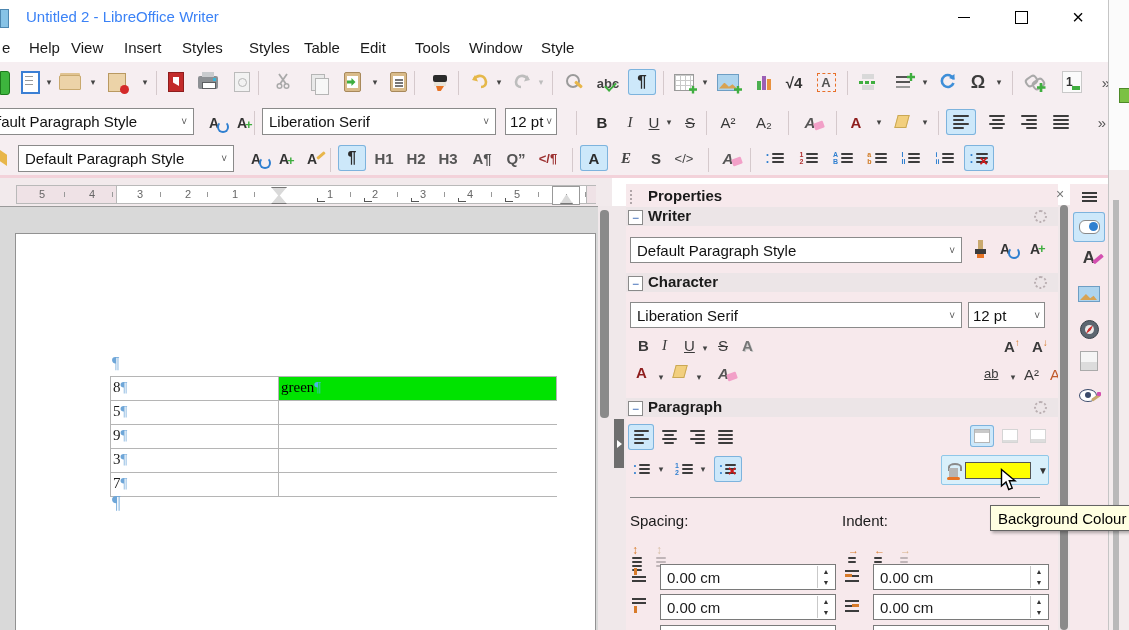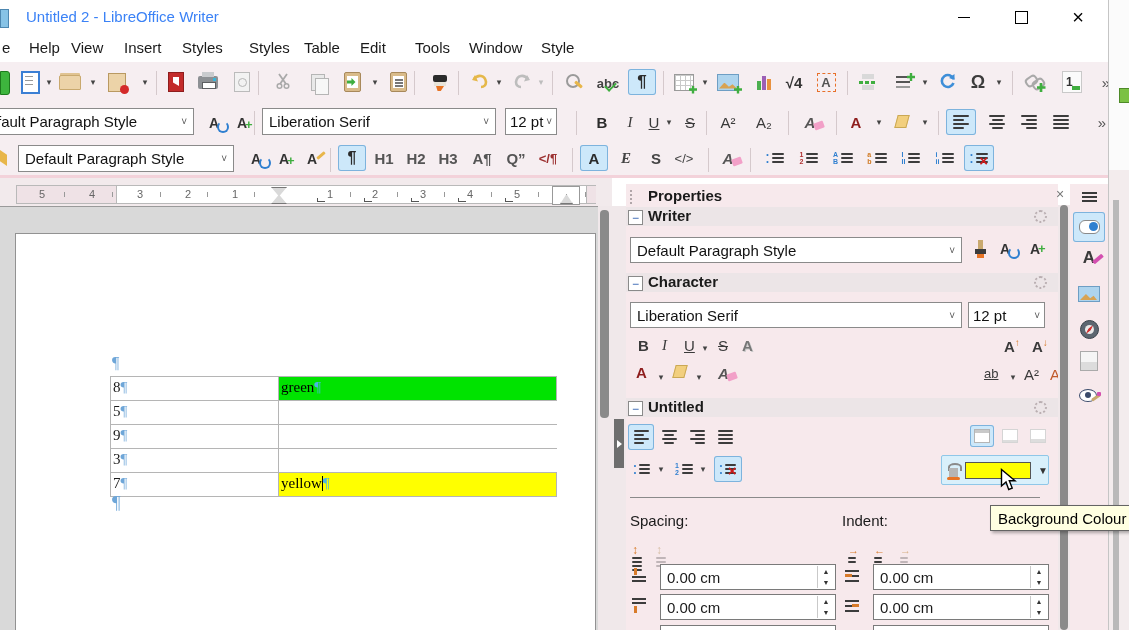--- a/index.html
+++ b/index.html
@@ -465,21 +465,20 @@
           <div style="width:169px;border-left:1px solid #b5b5b5;border-right:1px solid #b5b5b5;box-sizing:border-box;font-family:'Liberation Serif',serif;font-size:15px;padding:2px 0 0 2px;"><span>5</span><span style="color:#6ea6d8;">¶</span></div>
         </div>
         <div style="display:flex;height:23px;border-bottom:1px solid #b5b5b5;">
           <div style="width:169px;border-left:1px solid #b5b5b5;border-right:1px solid #b5b5b5;box-sizing:border-box;font-family:'Liberation Serif',serif;font-size:15px;padding:2px 0 0 2px;"><span>9</span><span style="color:#6ea6d8;">¶</span></div>
         </div>
         <div style="display:flex;height:23px;border-bottom:1px solid #b5b5b5;">
           <div style="width:169px;border-left:1px solid #b5b5b5;border-right:1px solid #b5b5b5;box-sizing:border-box;font-family:'Liberation Serif',serif;font-size:15px;padding:2px 0 0 2px;"><span>3</span><span style="color:#6ea6d8;">¶</span></div>
         </div>
         <div style="display:flex;height:23px;border-bottom:1px solid #b5b5b5;">
           <div style="width:169px;border-left:1px solid #b5b5b5;border-right:1px solid #b5b5b5;box-sizing:border-box;font-family:'Liberation Serif',serif;font-size:15px;padding:2px 0 0 2px;"><span>7</span><span style="color:#6ea6d8;">¶</span></div>
-          <div style="width:278px;background:#ffff00;color:#000;border-right:1px solid #b5b5b5;box-sizing:border-box;font-family:'Liberation Serif',serif;font-size:15px;padding:2px 0 0 2px;"><span>yellow</span><span style="display:inline-block;width:1px;height:15px;background:#000;vertical-align:text-bottom;"></span><span style="color:#49b5e8;">¶</span></div>
         </div>
       </div>
       <span class="ab" style="left:96px;top:258px;color:#6ea6d8;font-family:'Liberation Serif',serif;font-size:19px;">¶</span>
     </div>
   </div>
 
   <div class="ab" style="left:598px;top:206px;width:13px;height:424px;background:#f0e8ea;">
     <div class="ab" style="left:2px;top:4px;width:9px;height:208px;background:#8a8a8a;border-radius:4px;"></div>
   </div>
 
@@ -532,21 +531,21 @@
     <span class="ab" style="left:48px;top:180px;"><span class="mini" style="text-align:center;"><span style="display:inline-block;width:10px;height:11px;background:#f2cf7e;transform:skewX(-15deg);border:1px solid #caa855;"></span><span class="colb" style="background:#ffe62e;"></span></span></span>
     <span class="dd" style="left:68px;top:188px;">▾</span>
     <span class="ab" style="left:92px;top:181px;"><span class="mini"><span style="font-weight:bold;font-style:italic;color:#555;">A</span><span class="ab" style="left:9px;top:8px;width:10px;height:7px;background:#f2a0c8;border-radius:1px;transform:rotate(-20deg);"></span></span></span>
     <span class="ab" style="left:358px;top:180px;"><span class="mini" style="text-align:center;"><span style="font-size:13px;color:#3a3a3a;text-decoration:underline;">ab</span></span></span>
     <span class="dd" style="left:382px;top:188px;">▾</span>
     <span class="ab" style="left:398px;top:182px;color:#3a3a3a;">A²</span>
     <span class="ab" style="left:424px;top:182px;color:#c05a2a;">A₂</span>
 
     <div class="shdr" style="top:214px;">
       <span class="ab flexc" style="left:2px;top:3px;width:13px;height:13px;background:#fff;border:1px solid #8a8a8a;color:#2f5fb0;font-size:12px;line-height:10px;">−</span>
-      <span class="ab" style="left:22px;top:0;font-weight:bold;">Untitled</span>
+      <span class="ab" style="left:22px;top:0;font-weight:bold;">Paragraph</span>
       <span class="gear ab" style="left:408px;top:3px;"></span>
     </div>
     <span class="btn on" style="left:2px;top:240px;width:26px;">
         <span class="bars">
           <div style="width:15px;"></div>
           <div style="width:10px;"></div>
           <div style="width:15px;"></div>
           <div style="width:10px;"></div>
         </span>
       </span>

